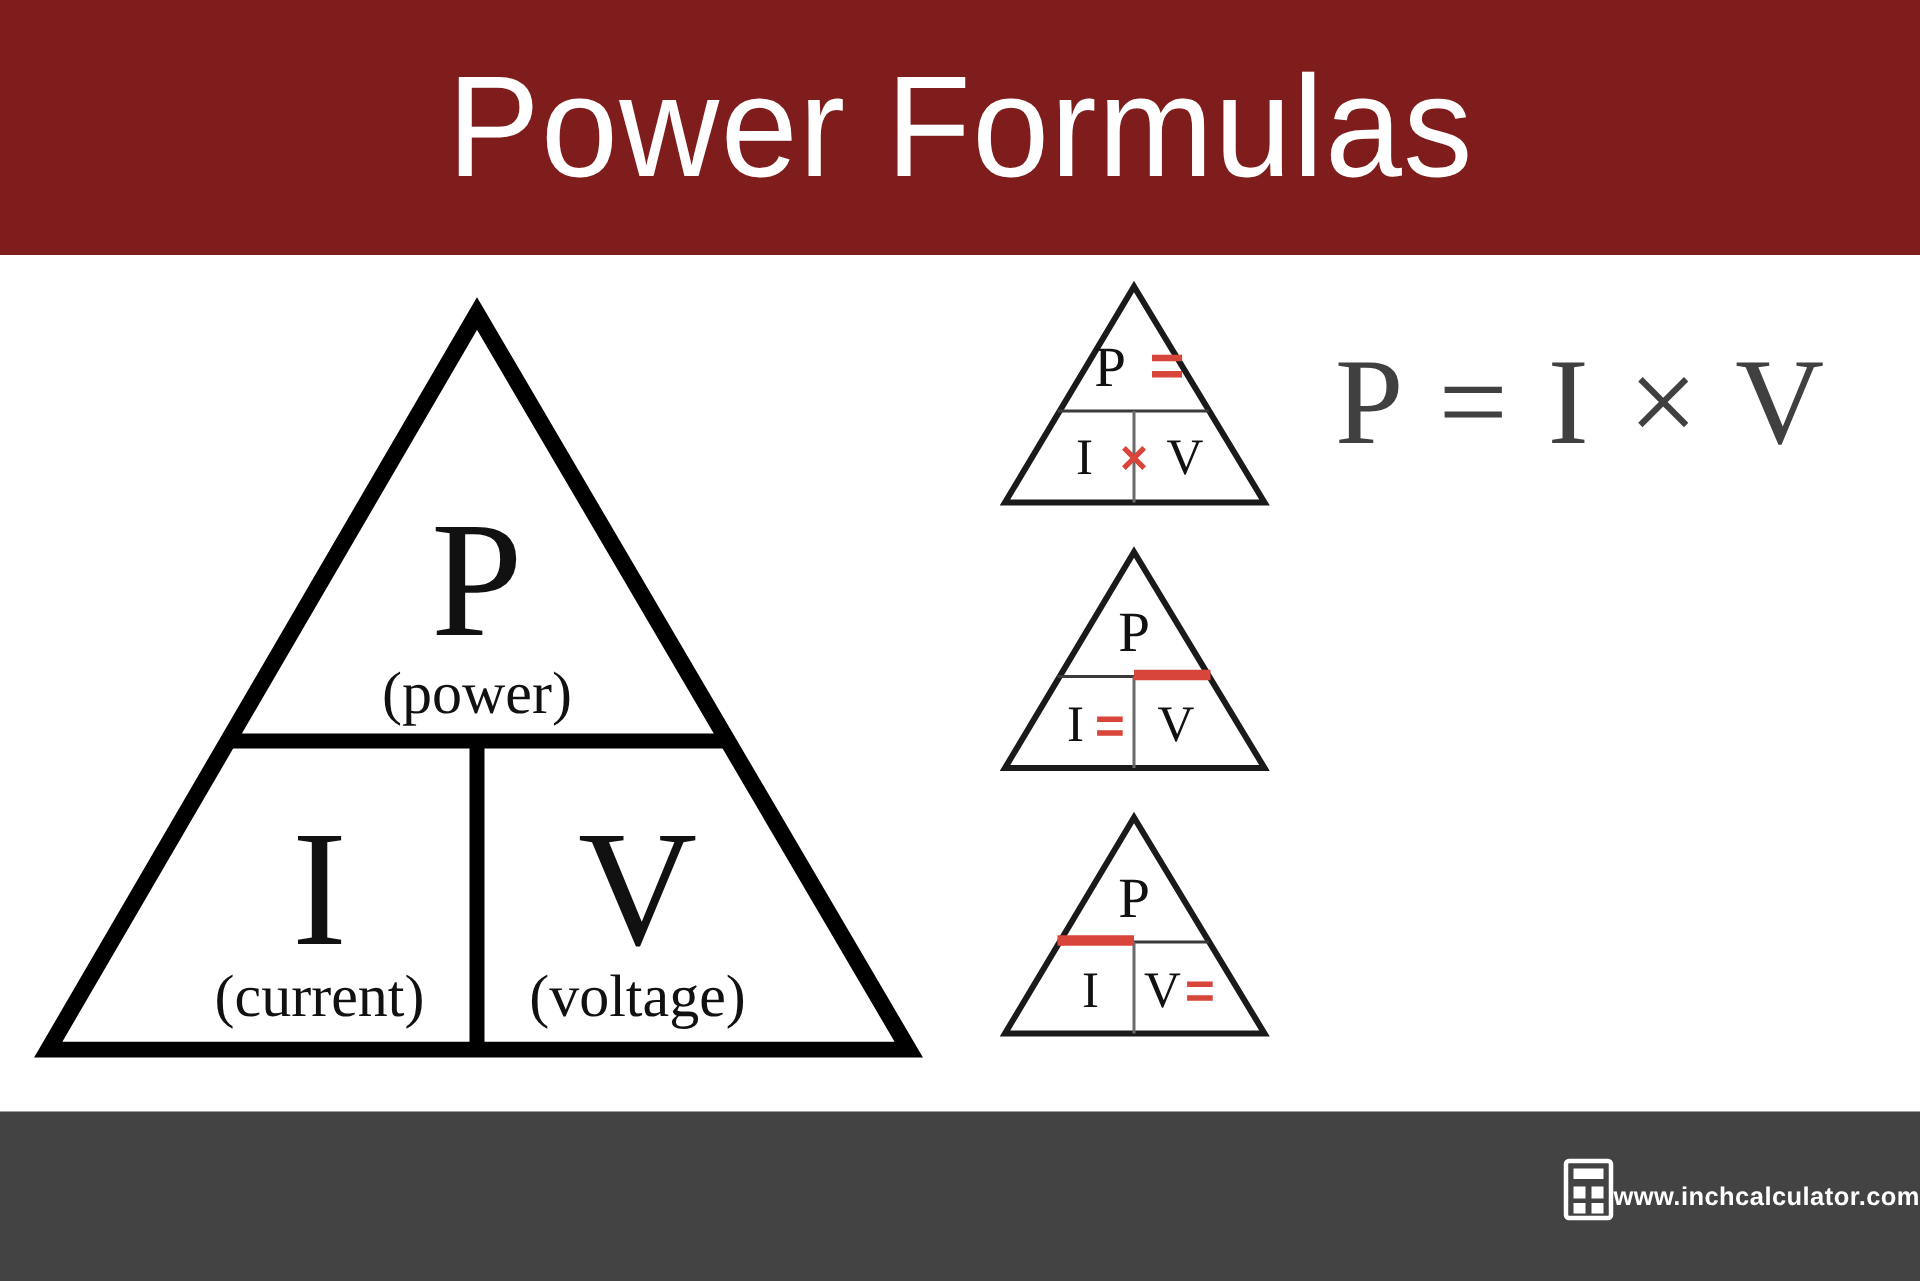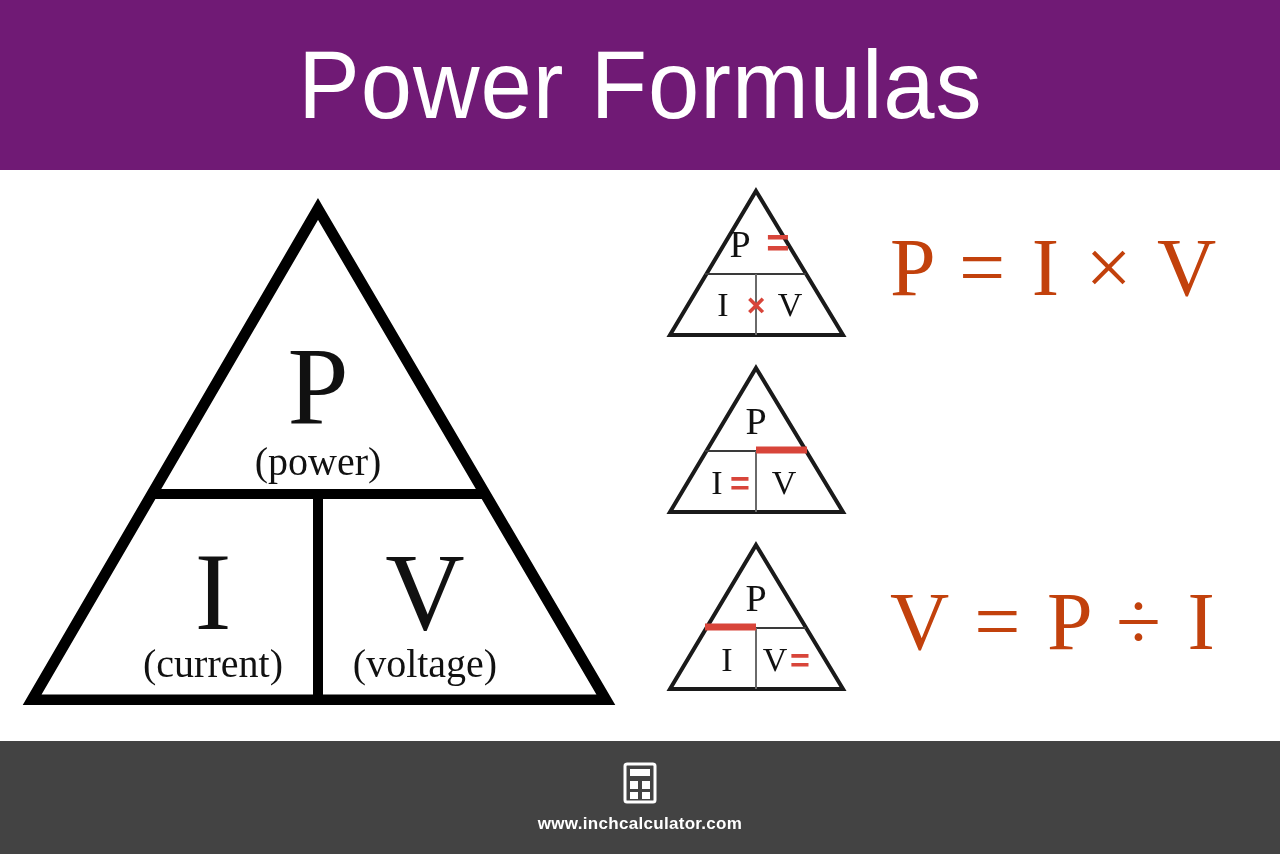--- a/index.html
+++ b/index.html
@@ -21,21 +21,21 @@
     background: #ffffff;
   }
 
   
   .header-bar {
     position: absolute;
     left: 0;
     top: 0;
     width: 1280px;
     height: 170px;
-    background: #701a75;
+    background: #7f1d1d;
     display: flex;
     align-items: center;
     justify-content: center;
   }
   .header-title {
     color: #ffffff;
     font-family: "Liberation Sans", sans-serif;
     font-size: 96px;
     font-weight: 300;
     letter-spacing: 1px;
@@ -90,38 +90,38 @@
     height: 165px;
     flex: 0 0 200px;
   }
   .mini-tri svg { display: block; }
 
   .formula {
     flex: 1 1 auto;
     margin-left: 30px;
     font-family: "Liberation Serif", "DejaVu Serif", serif;
     font-size: 82px;
-    color: #c2410c;
+    color: #404040;
     letter-spacing: 3px;
     white-space: nowrap;
     line-height: 1;
   }
 
   
   .footer-bar {
     position: absolute;
     left: 0;
     top: 741px;
     width: 1280px;
     height: 113px;
     background: #434343;
     display: flex;
-    flex-direction: column;
+    flex-direction: row;
     align-items: center;
-    justify-content: center;
+    justify-content: flex-end;
   }
   .calc-icon {
     width: 34px;
     height: 42px;
     margin-bottom: 10px;
   }
   .footer-url {
     color: #ffffff;
     font-family: "Liberation Sans", sans-serif;
     font-size: 17px;
@@ -201,21 +201,20 @@
             <line x1="45" y1="89" x2="146" y2="89" stroke="#3a3a3a" stroke-width="2"></line>
             <line x1="96" y1="89" x2="96" y2="150" stroke="#6a6a6a" stroke-width="2"></line>
 
             <line x1="45" y1="88" x2="96" y2="88" stroke="#D8453A" stroke-width="7"></line>
             <text x="96" y="72" text-anchor="middle" font-family="Liberation Serif, DejaVu Serif, serif" font-size="38" fill="#111111">P</text>
             <text x="67" y="132" text-anchor="middle" font-family="Liberation Serif, DejaVu Serif, serif" font-size="34" fill="#111111">I</text>
             <text x="115" y="132" text-anchor="middle" font-family="Liberation Serif, DejaVu Serif, serif" font-size="34" fill="#111111">V</text>
             <text x="140" y="133" text-anchor="middle" font-family="Liberation Sans, sans-serif" font-size="34" font-weight="bold" fill="#D8453A">=</text>
           </svg>
         </div>
-        <div class="formula">V = P ÷ I</div>
       </div>
 
     </div>
   </div>
 
   <div class="footer-bar">
     <div class="calc-icon">
       <svg width="34" height="42" viewBox="0 0 34 42" xmlns="http://www.w3.org/2000/svg">
         <rect x="2" y="2" width="30" height="38" rx="2" ry="2" fill="none" stroke="#ffffff" stroke-width="3"></rect>
         <rect x="7" y="7" width="20" height="7" fill="#ffffff"></rect>

